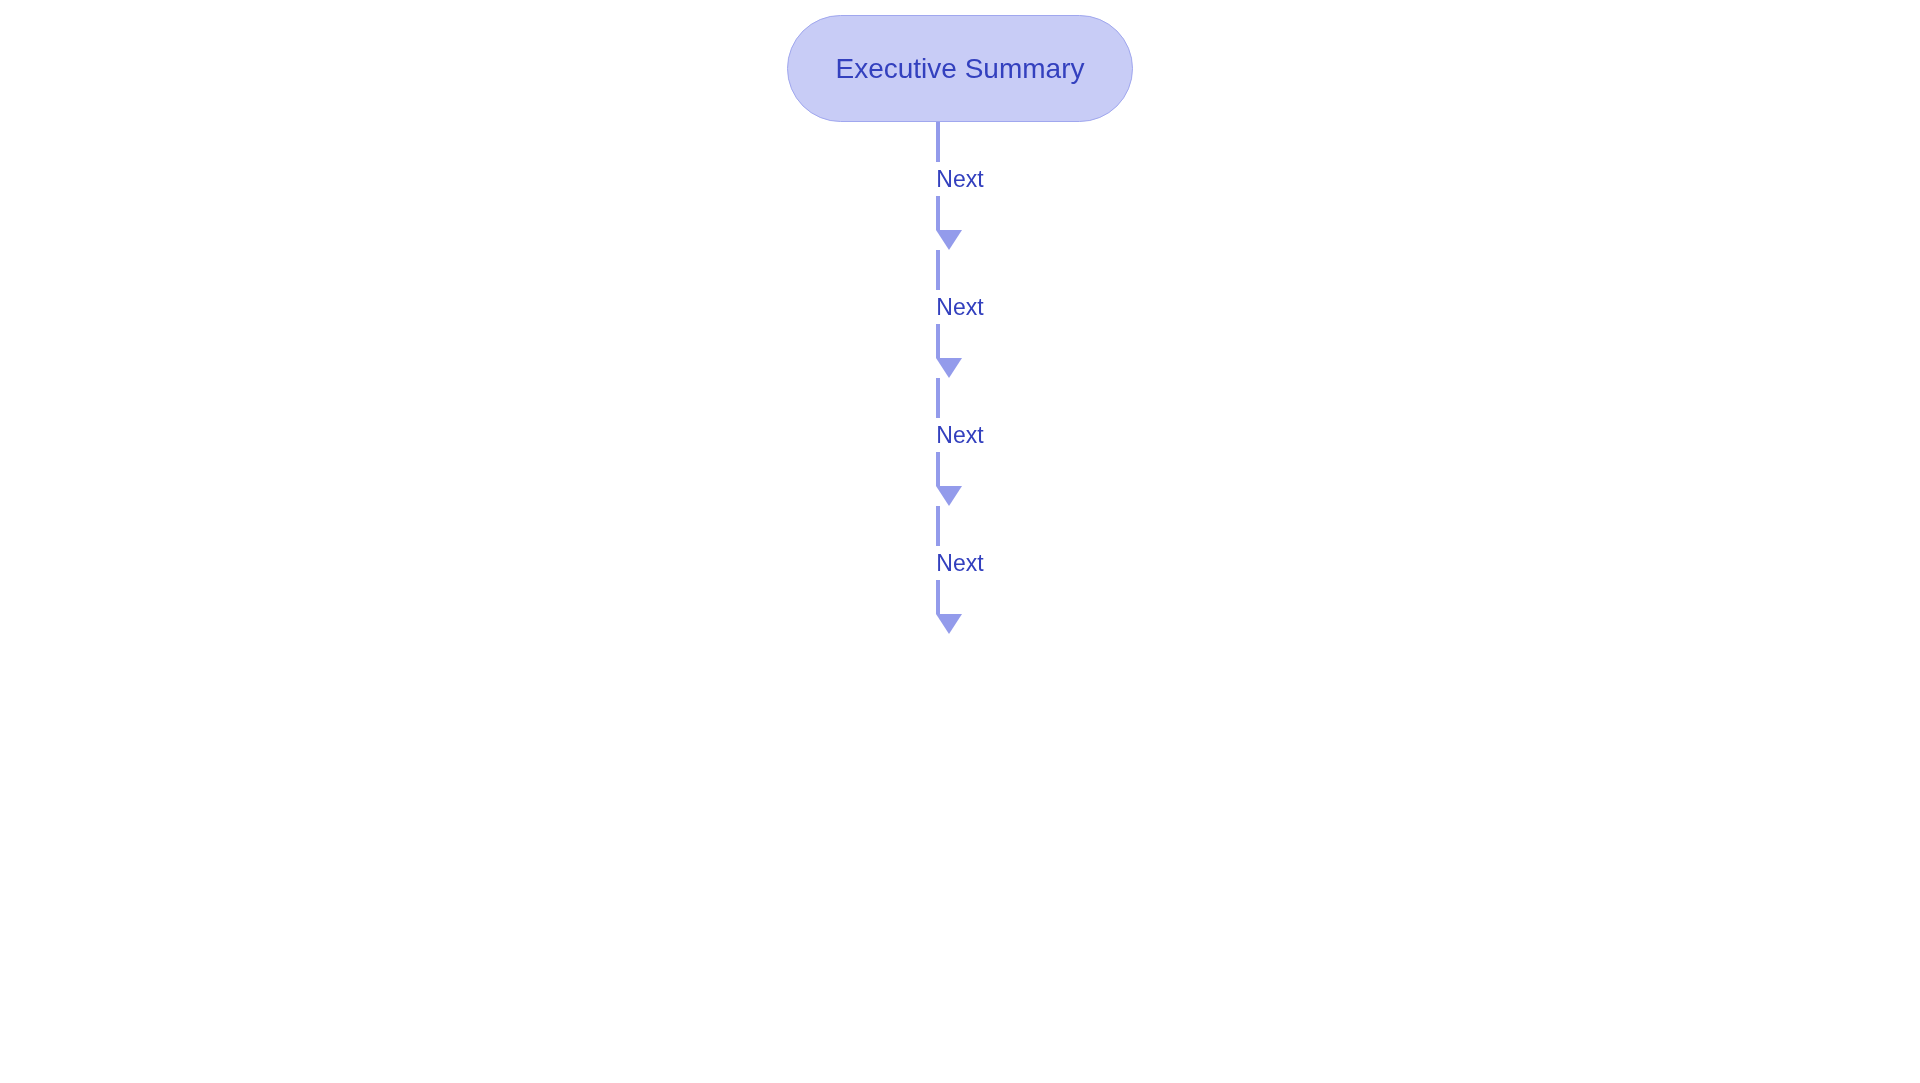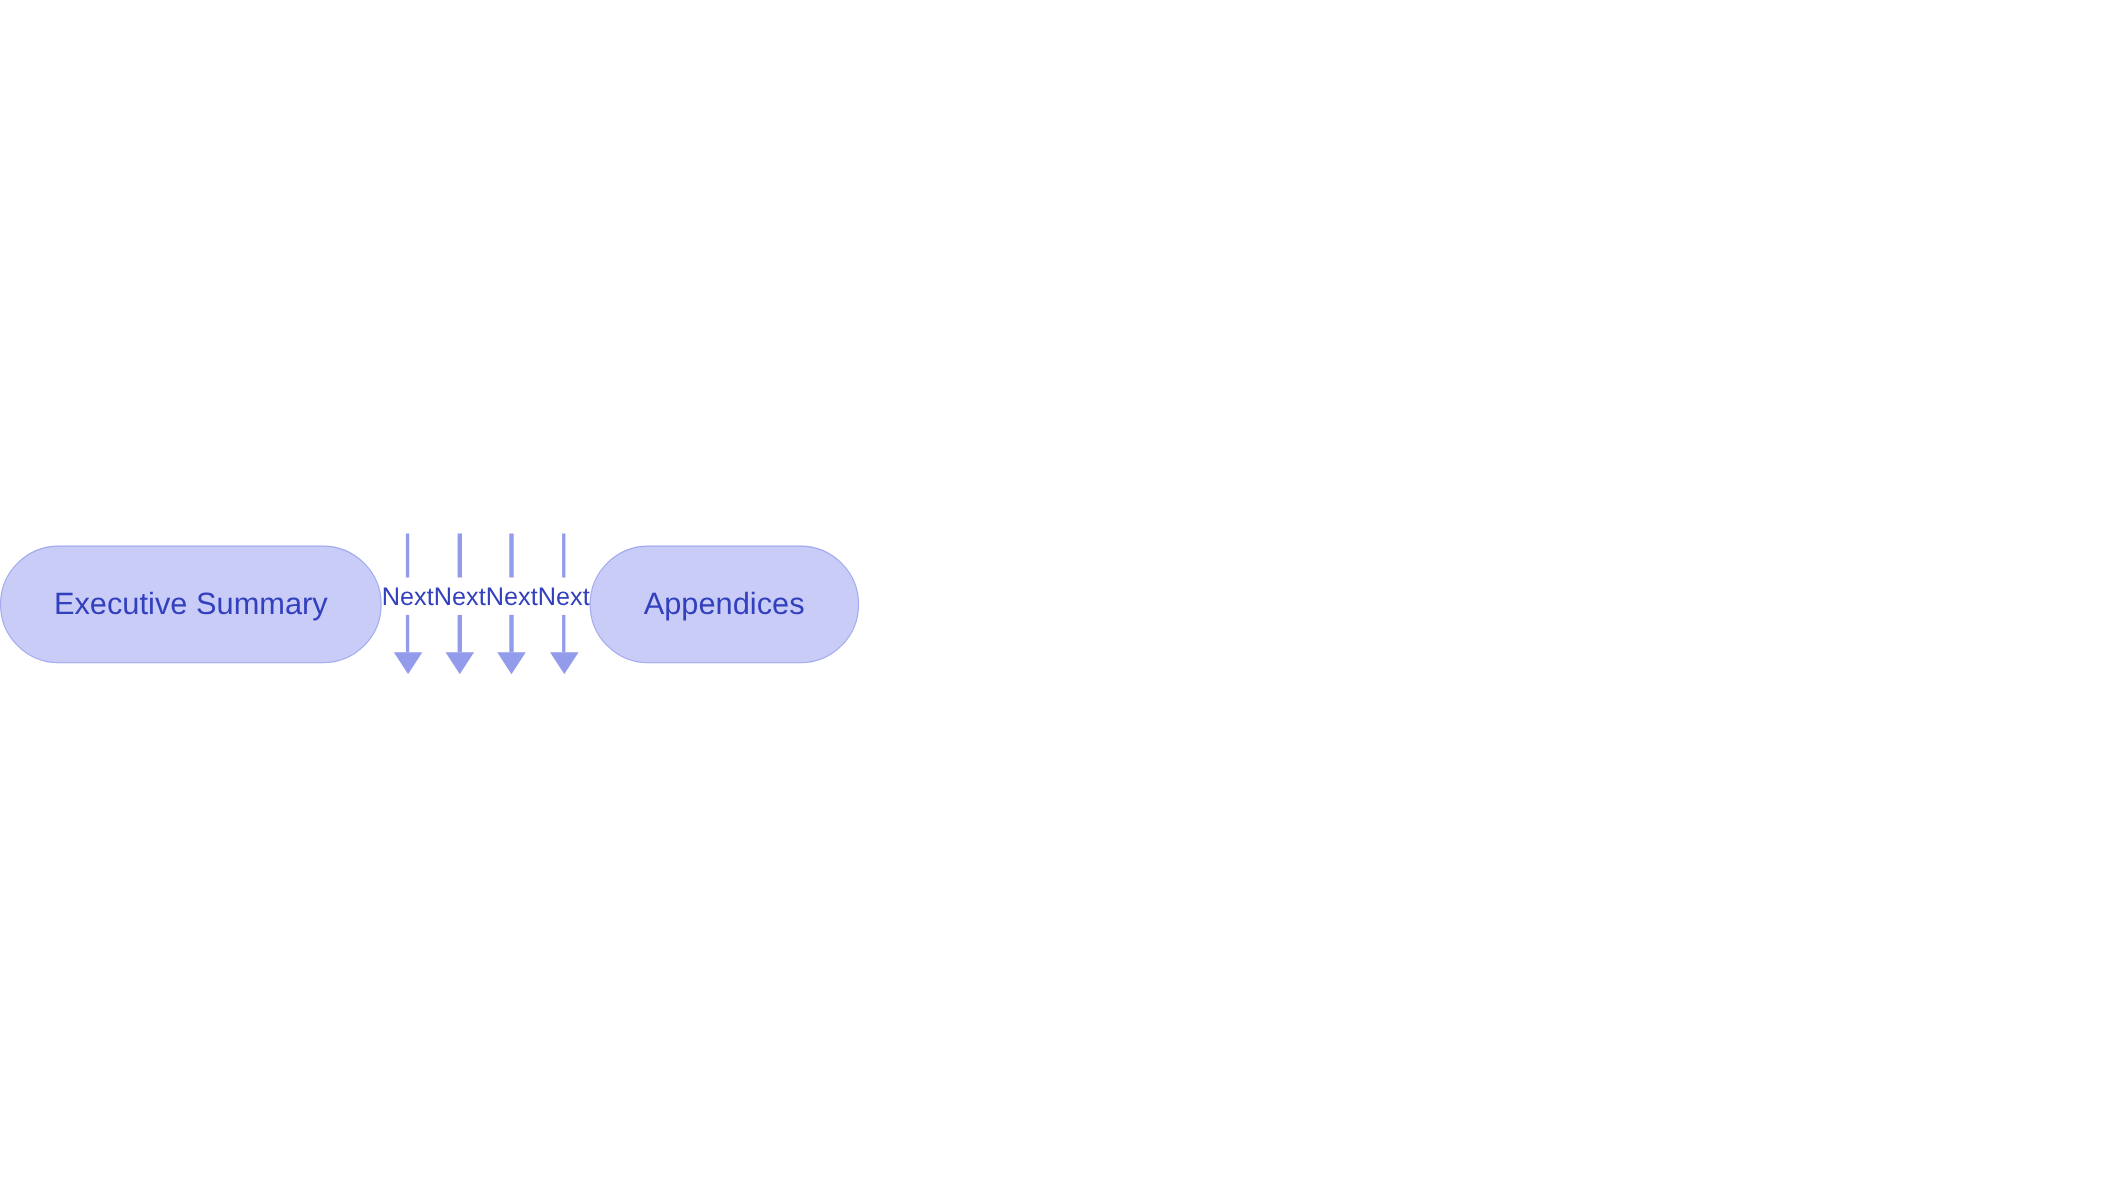--- a/index.html
+++ b/index.html
@@ -10,21 +10,21 @@
     height: 1083px;
     overflow: hidden;
     font-family: "Liberation Sans", sans-serif;
   }
   .diagram {
     width: 100%;
     height: 100%;
     box-sizing: border-box;
     padding-top: 15px;
     display: flex;
-    flex-direction: row;
+    flex-direction: column;
     align-items: center;
   }
   .node {
     flex: 0 0 auto;
     height: 107px;
     box-sizing: border-box;
     border-radius: 54px;
     background: var(--node-fill, #C8CCF6);
     border: 1.5px solid var(--node-border, #A0A7EE);
     color: var(--node-text, #3340BE);
@@ -32,21 +32,20 @@
     display: flex;
     align-items: center;
     justify-content: center;
     padding: 0 48px;
     white-space: nowrap;
   }
   .connector {
     flex: 0 0 auto;
     display: flex;
     flex-direction: column;
-    align-items: center;
   }
   .edge-line {
     width: 3.5px;
     background: var(--edge-line, #939BEB);
   }
   .edge-line.top { height: 40px; }
   .edge-line.bottom { height: 34px; }
   .edge-label {
     font-size: 23px;
     line-height: 34px;
@@ -93,17 +92,14 @@
   </div>
 
 
   <div class="connector">
     <div class="edge-line top"></div>
     <div class="edge-label">Next</div>
     <div class="edge-line bottom"></div>
     <div class="arrowhead"></div>
   </div>
 
-  <div class="node">
-    <span>Appendices</span>
-  </div>
 
 </div>
 
 </body></html>

